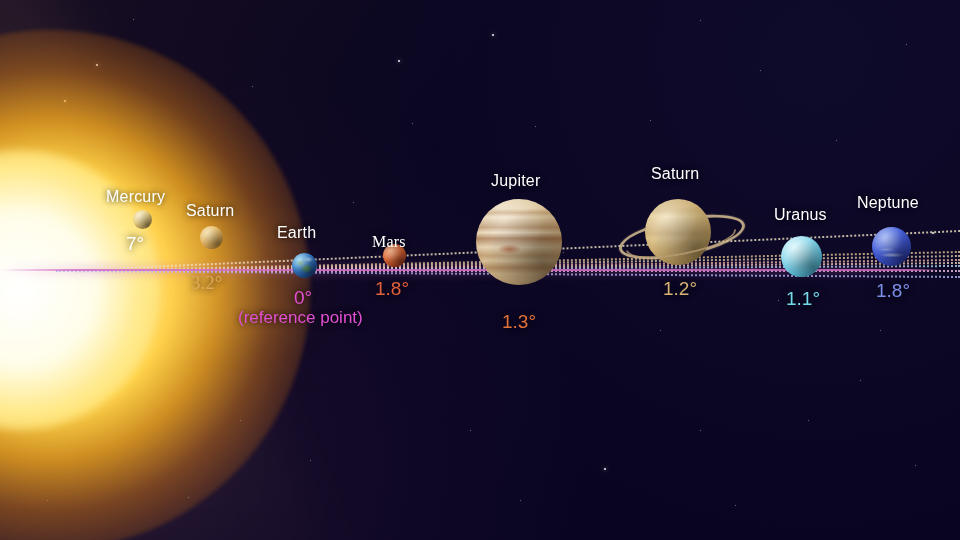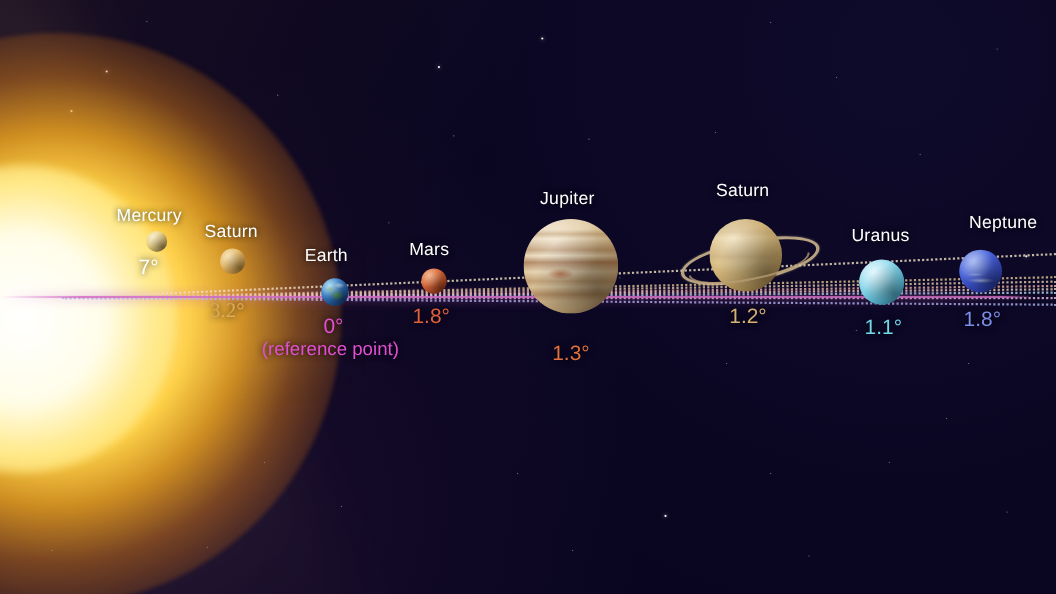--- a/index.html
+++ b/index.html
@@ -213,21 +213,21 @@
     <div class="land"></div>
     <div class="sheen"></div>
   </div>
   <div class="name" style="left:277px;top:224px;text-align:center;">Earth</div>
   <div class="angle" style="left:294px;top:287px;color:#e14fd2;">0°</div>
   <div class="refnote" style="left:238px;top:308px;color:#e14fd2;">(reference point)</div>
 
   <div class="planet" id="mars" style="left:383px;top:244px;width:23px;height:23px;">
     <div class="sheen"></div>
   </div>
-  <div class="name" style="left:372px;top:219px;">Mars</div>
+  <div class="name" style="left:372px;top:233px;font-family:Liberation Serif, serif;">Mars</div>
   <div class="angle" style="left:375px;top:278px;color:#e2613a;">1.8°</div>
 
   <div class="planet" id="jupiter" style="left:476px;top:199px;width:86px;height:86px;">
     <div class="spot"></div>
     <div class="sheen"></div>
   </div>
   <div class="name" style="left:491px;top:172px;">Jupiter</div>
   <div class="angle" style="left:502px;top:311px;color:#e2713a;">1.3°</div>
 
   <div class="ring" id="ring-outer" style="left:618px;top:218px;width:122px;height:32px;"></div>
@@ -241,16 +241,16 @@
   <div class="planet" id="uranus" style="left:781px;top:236px;width:41px;height:41px;">
     <div class="sheen"></div>
   </div>
   <div class="name" style="left:774px;top:206px;">Uranus</div>
   <div class="angle" style="left:786px;top:288px;color:#73d8e8;">1.1°</div>
 
   <div class="planet" id="neptune" style="left:872px;top:227px;width:39px;height:39px;">
     <div class="band"></div>
     <div class="sheen"></div>
   </div>
-  <div class="name" style="left:857px;top:194px;margin-left:24px;">Neptune</div>
+  <div class="name" style="left:857px;top:194px;">Neptune</div>
   <div class="angle" style="left:876px;top:280px;color:#7b8fe8;">1.8°</div>
 
 </div>
 
 </body></html>

